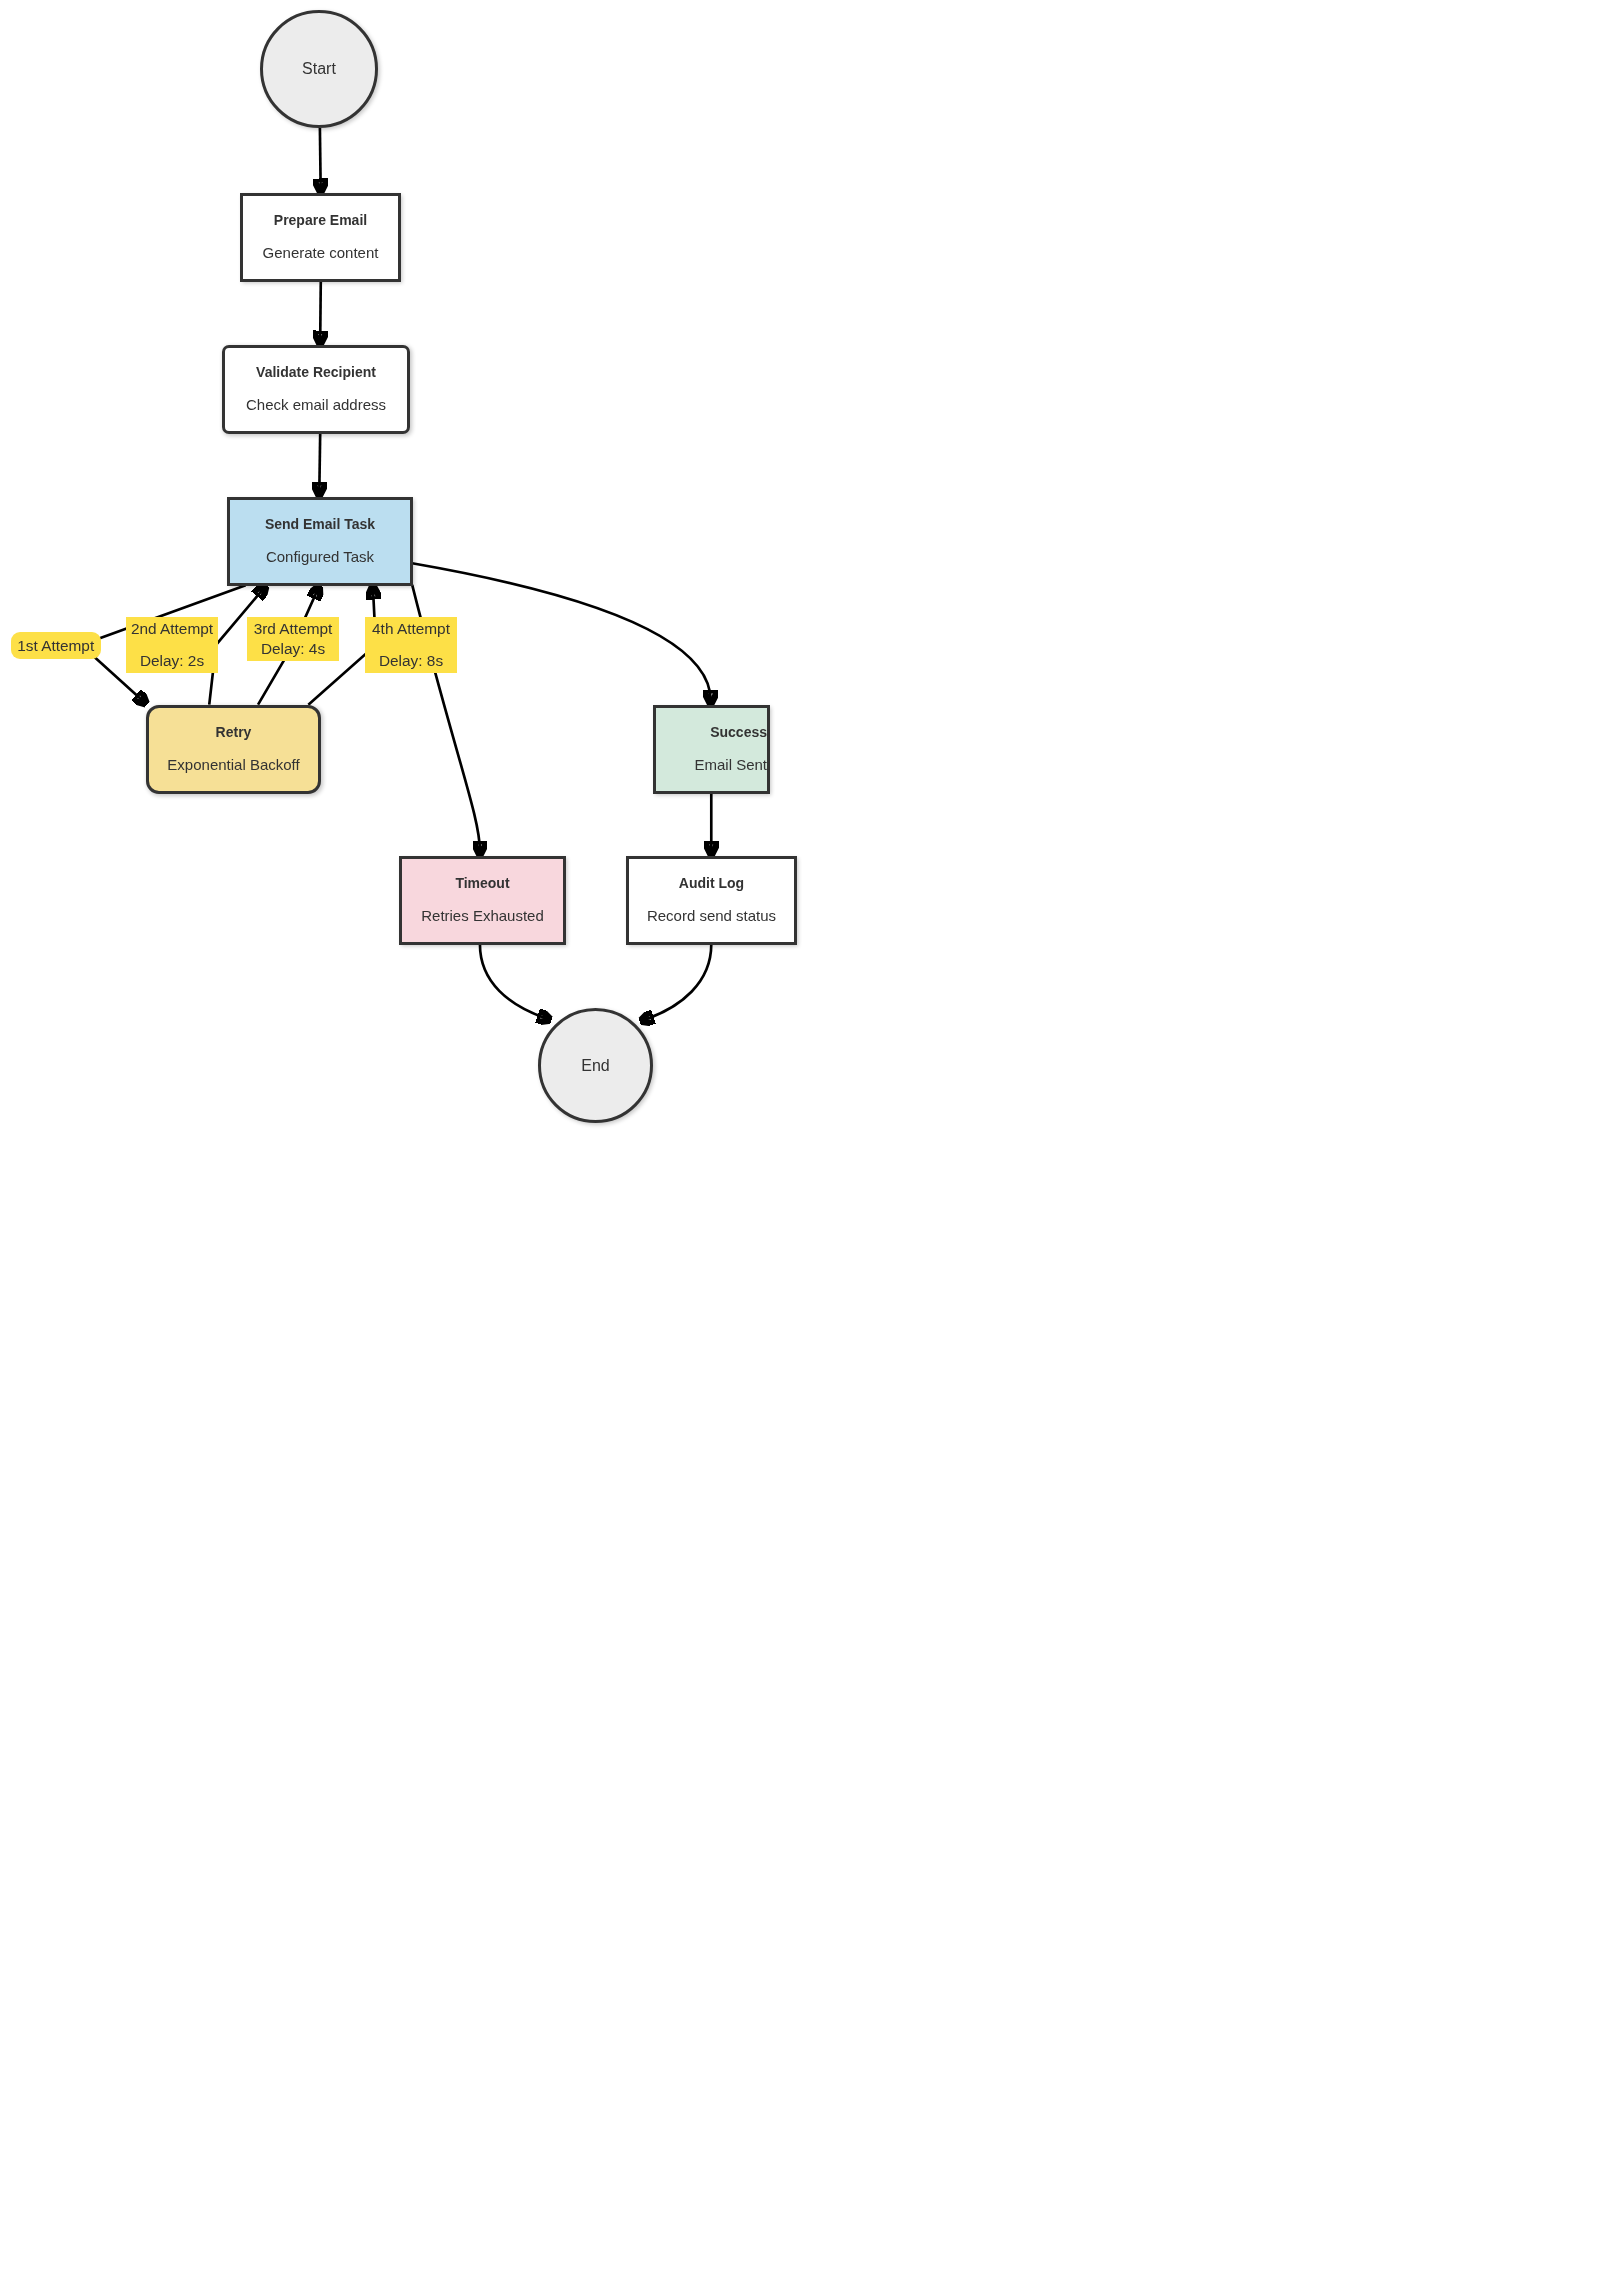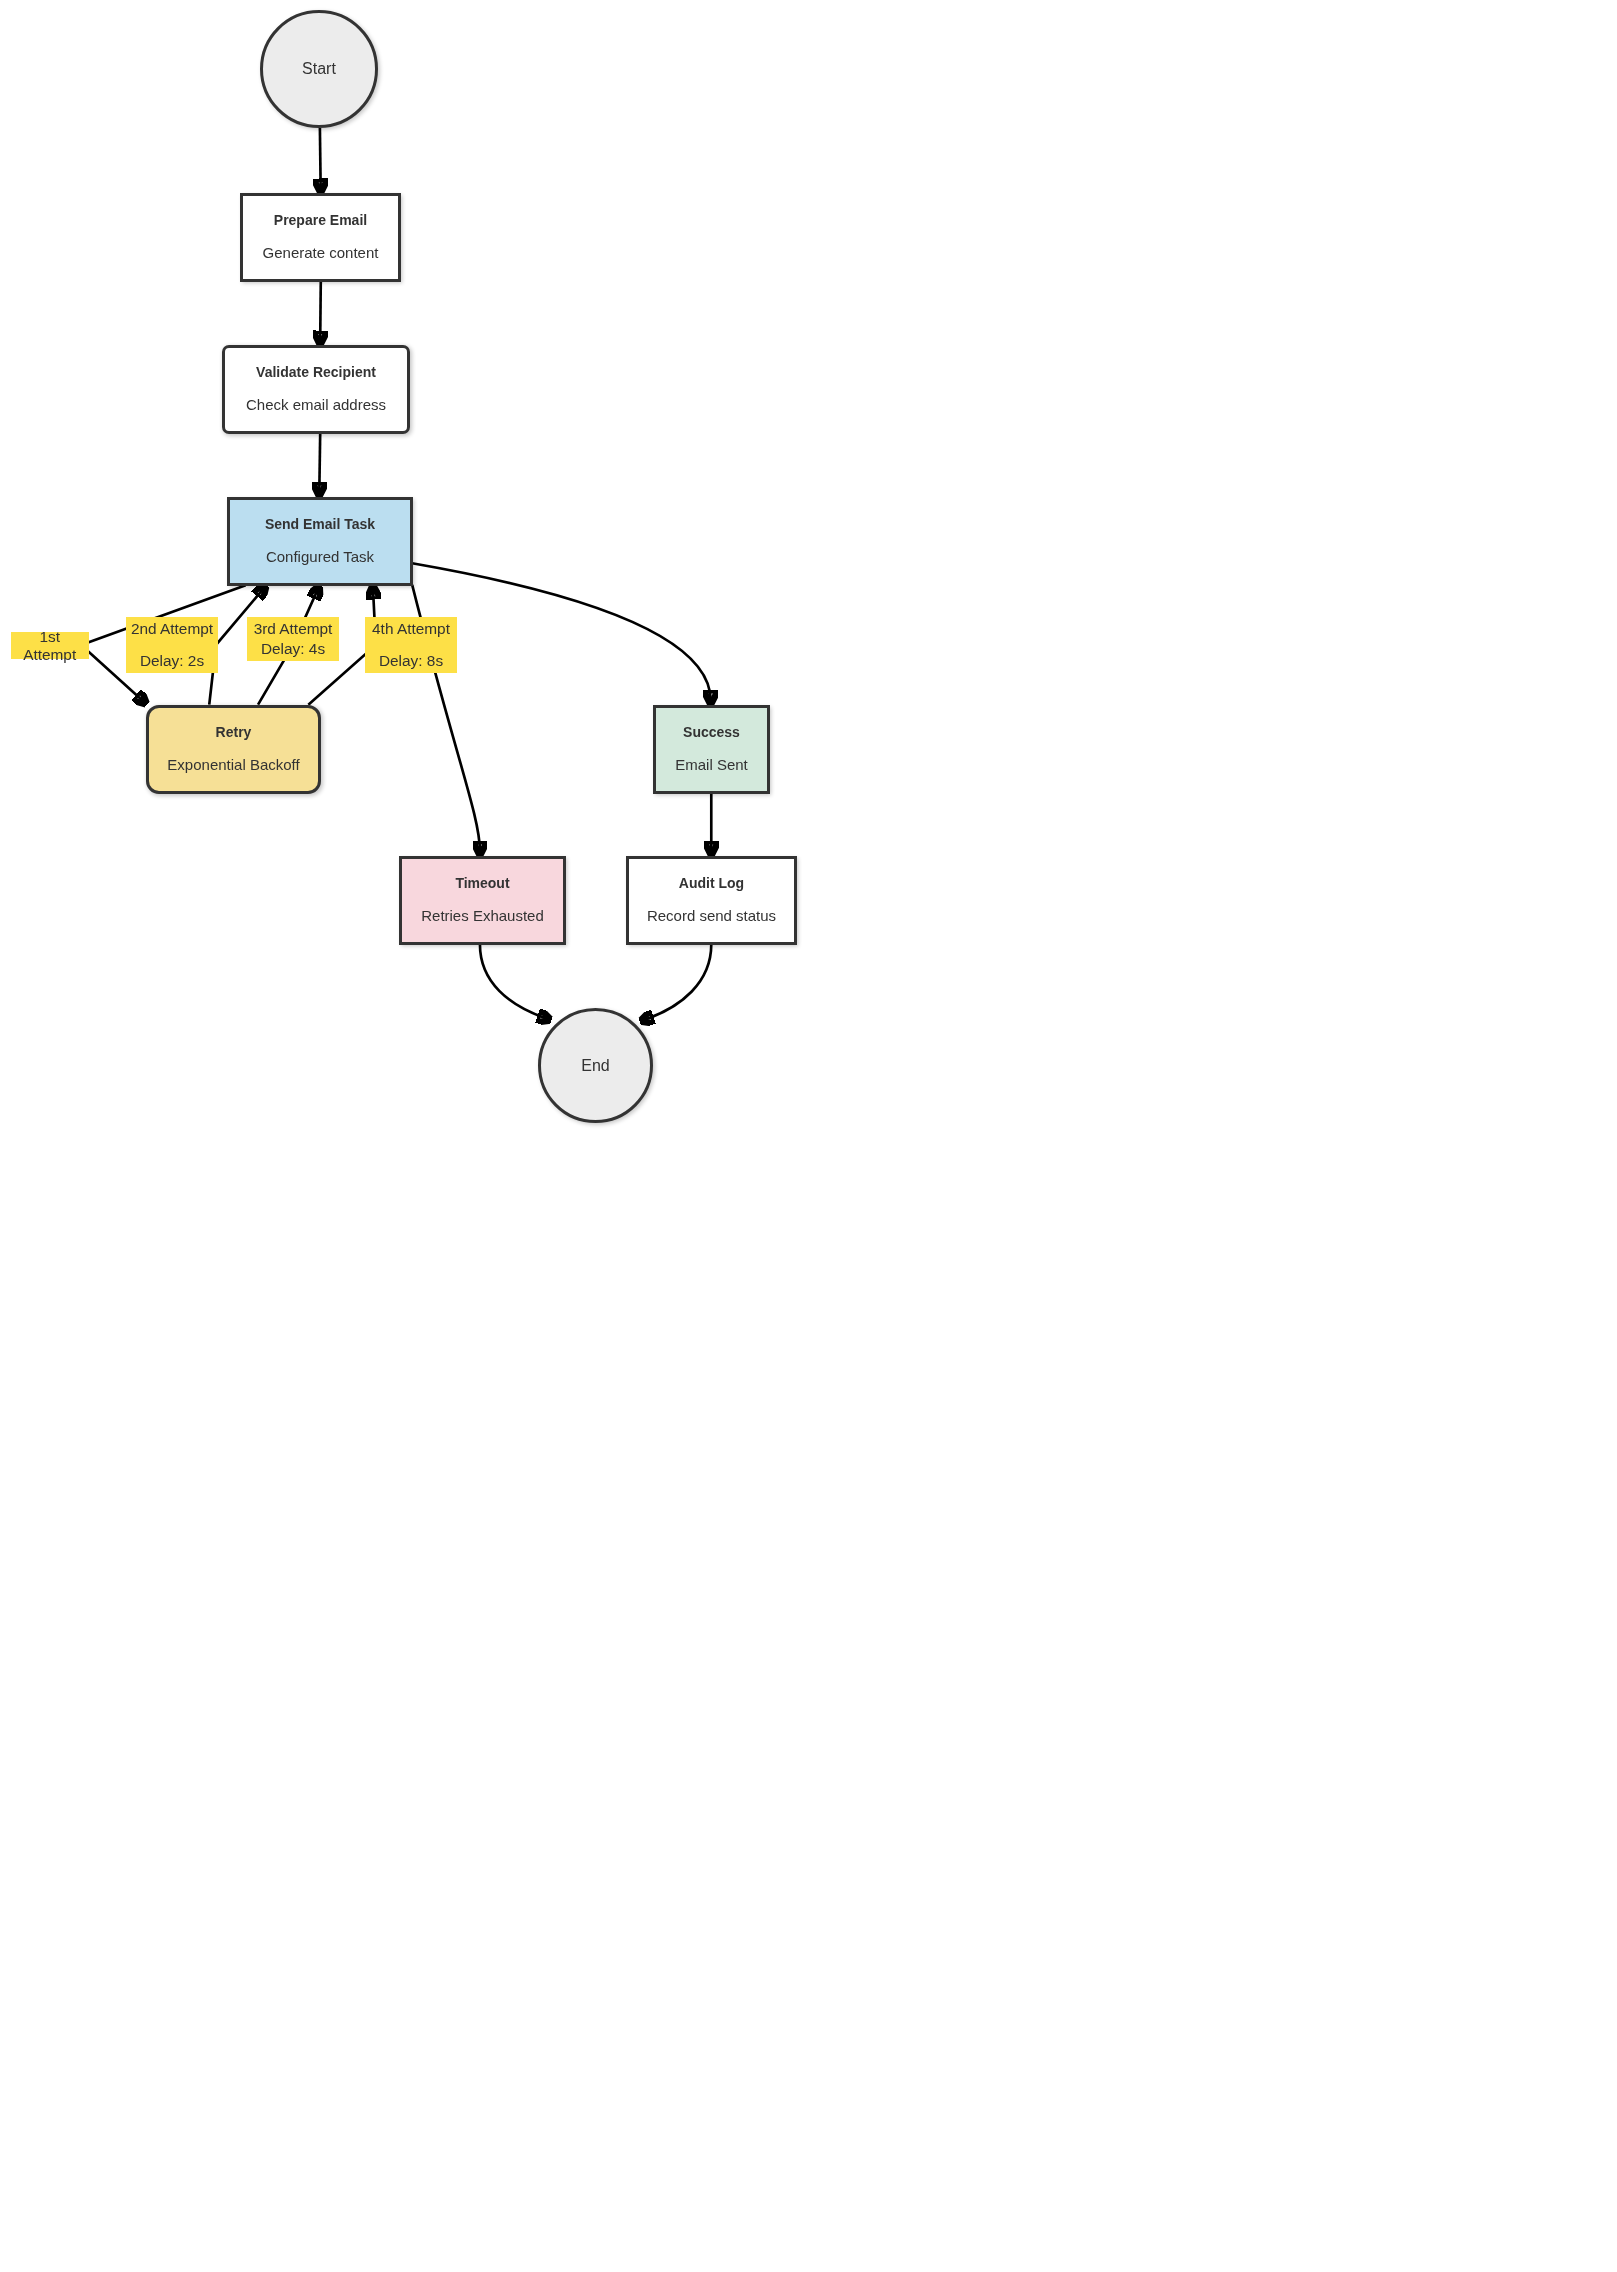--- a/index.html
+++ b/index.html
@@ -53,25 +53,25 @@
     font-size:15.4px;
     padding:3px 1.2px;
   }
   .edge-label.single{justify-content:center;}
   
   #n-start   {left:260px; top:9.5px;  width:118px; height:118px;}
   #n-prepare {left:240px; top:193px; width:161px; height:89px;}
   #n-validate{left:222px; top:345px; width:188px; height:89px;border-radius:7px;}
   #n-send    {left:227px; top:497px; width:186px; height:89px;}
   #n-retry   {left:146px; top:705px;width:175px; height:89px;border-radius:13px;}
-  #n-success {left:653px;top:705px;width:117px; height:89px;}
+  #n-success {left:653px;top:705px;width:117px; height:89px;align-items:flex-end;}
   #n-timeout {left:399px; top:856px;width:167px; height:89px;}
   #n-audit   {left:626px;top:856px;width:171px; height:89px;}
   #n-end     {left:538px; top:1008px;width:115px; height:115px;}
-  #l-attempt1{left:10.7px;  top:632px;width:78px; height:27px;}
+  #l-attempt1{left:10.7px;  top:632px;width:90px; height:27px;border-radius:9px;}
   #l-attempt2{left:126px; top:617px;width:92px; height:56px;}
   #l-attempt3{left:247px; top:617px;width:92px; height:44px;}
   #l-attempt4{left:365px; top:617px;width:92px; height:56px;}
 </style>
 </head>
 <body>
 
 <div class="canvas">
 
   <svg class="edges" viewBox="0 0 1367 1920" xmlns="http://www.w3.org/2000/svg">

